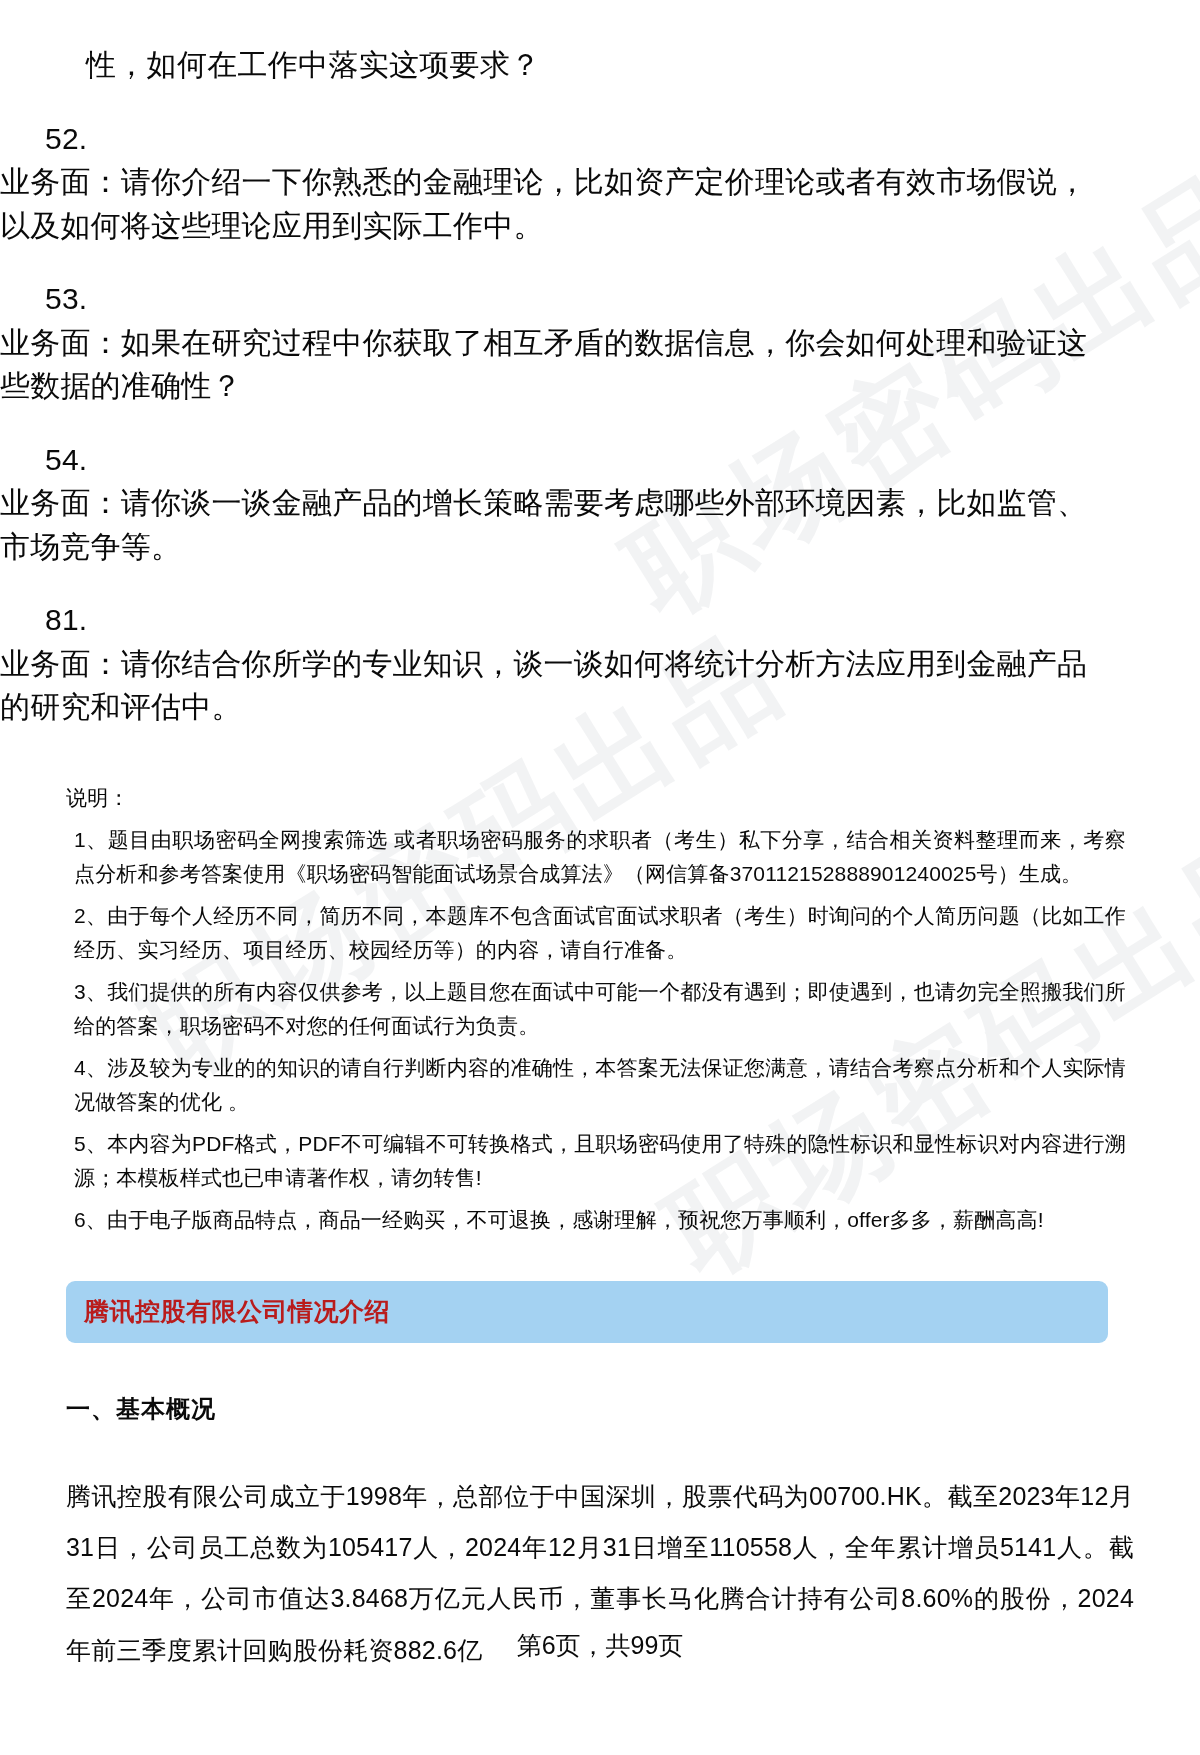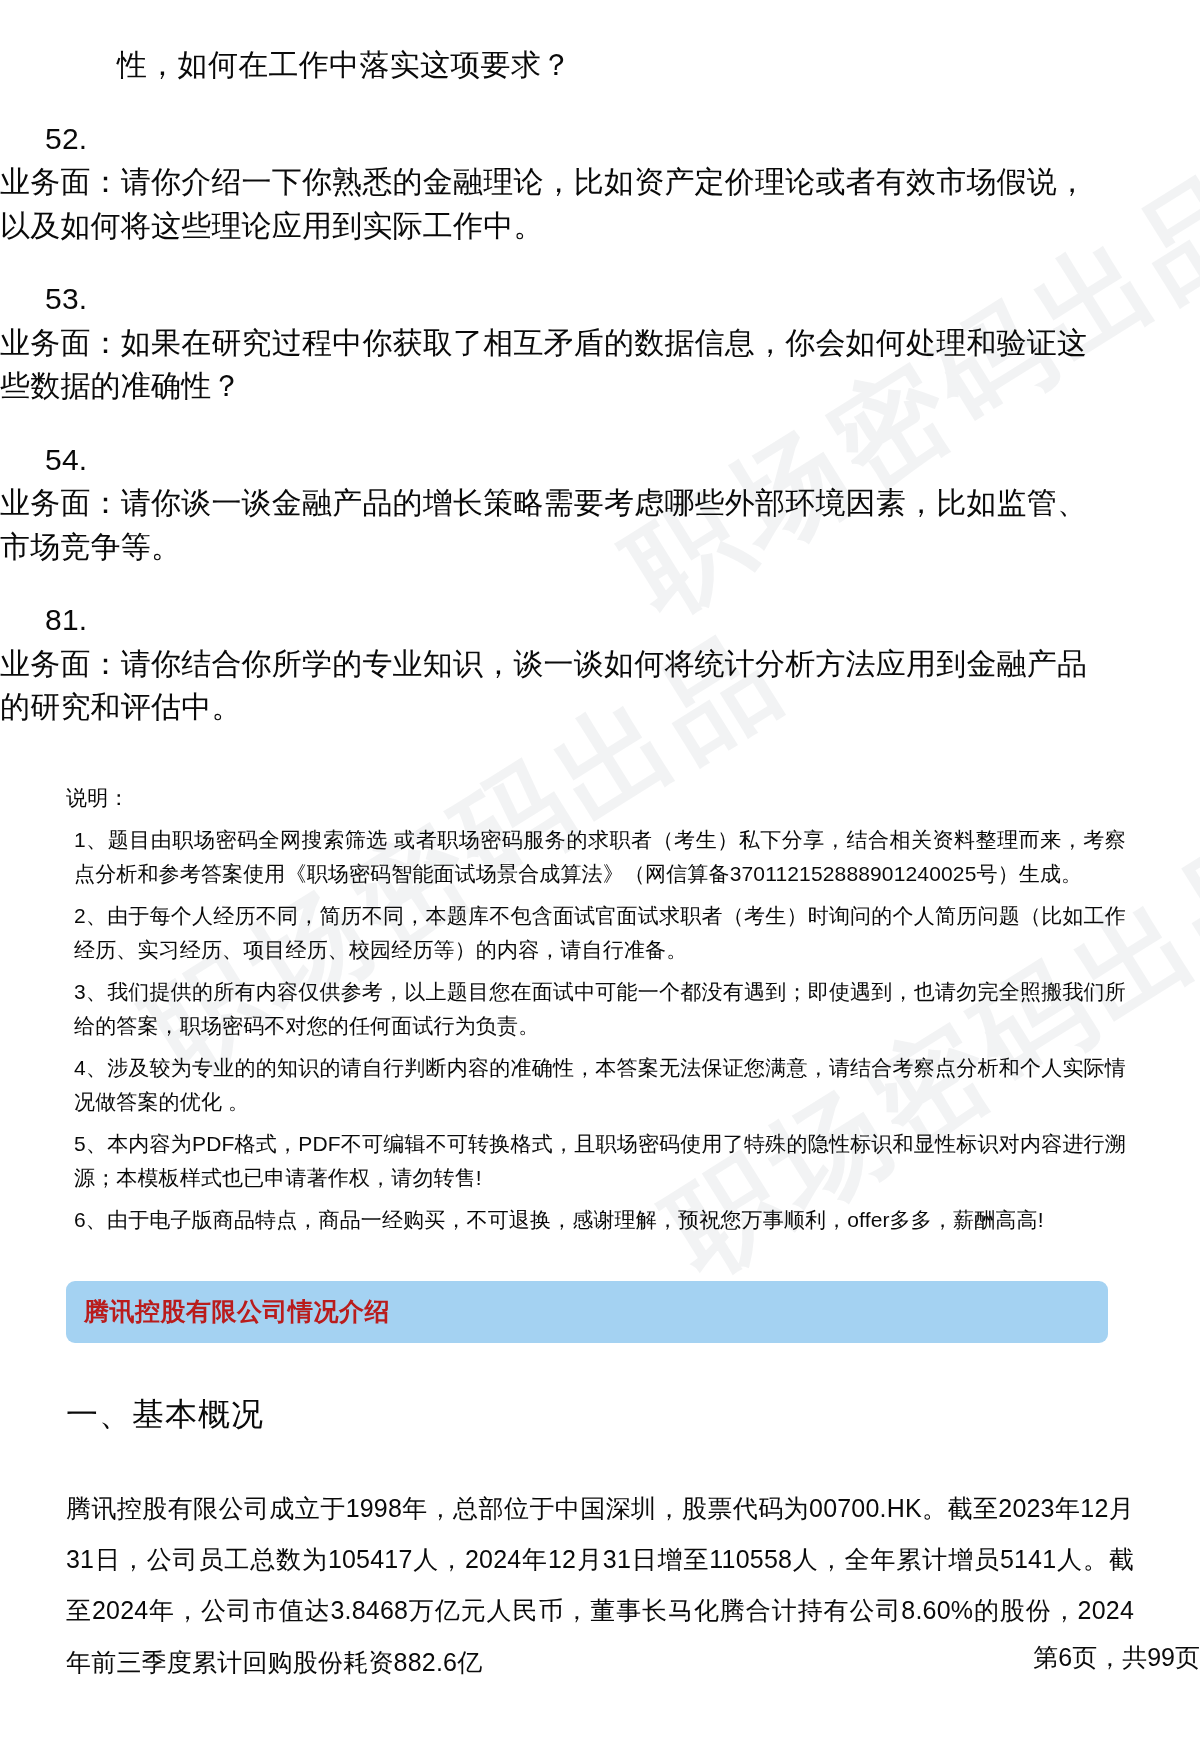--- a/index.html
+++ b/index.html
@@ -49,21 +49,21 @@
 
   .qlist {
     margin: 0;
     padding: 0;
     list-style: none;
   }
 
   .cont-line {
     font-size: 30px;
     line-height: 1.42;
-    padding-left: 117px;
+    padding-left: 86px;
     padding-top: 44px;
     padding-right: 110px;
     letter-spacing: 0.3px;
   }
 
   .qitem {
     display: flex;
     font-size: 30px;
     line-height: 1.45;
     margin-top: 30px;
@@ -116,40 +116,40 @@
   .banner-title {
     font-size: 25px;
     font-weight: 700;
     color: #b91c1c;
     letter-spacing: 0.5px;
   }
 
   
   .sec-heading {
     margin: 50px 0 0 66px;
-    font-size: 32px;
-    font-weight: 400;
+    font-size: 24px;
+    font-weight: 700;
     letter-spacing: 1px;
   }
   .body-para {
     margin: 46px 66px 0 66px;
     font-size: 25px;
     line-height: 2.05;
     text-align: justify;
     text-justify: inter-ideograph;
     letter-spacing: 0.2px;
   }
 
   
   .footer {
     position: absolute;
     left: 0;
     right: 0;
     bottom: 14px;
-    text-align: right;
+    text-align: center;
     font-size: 25px;
     z-index: 3;
   }
 </style>
 </head>
 <body>
 
 <div id="watermark">
   <div class="wm-text wm-a">职场密码出品</div>
   <div class="wm-text wm-b">职场密码出品</div>

